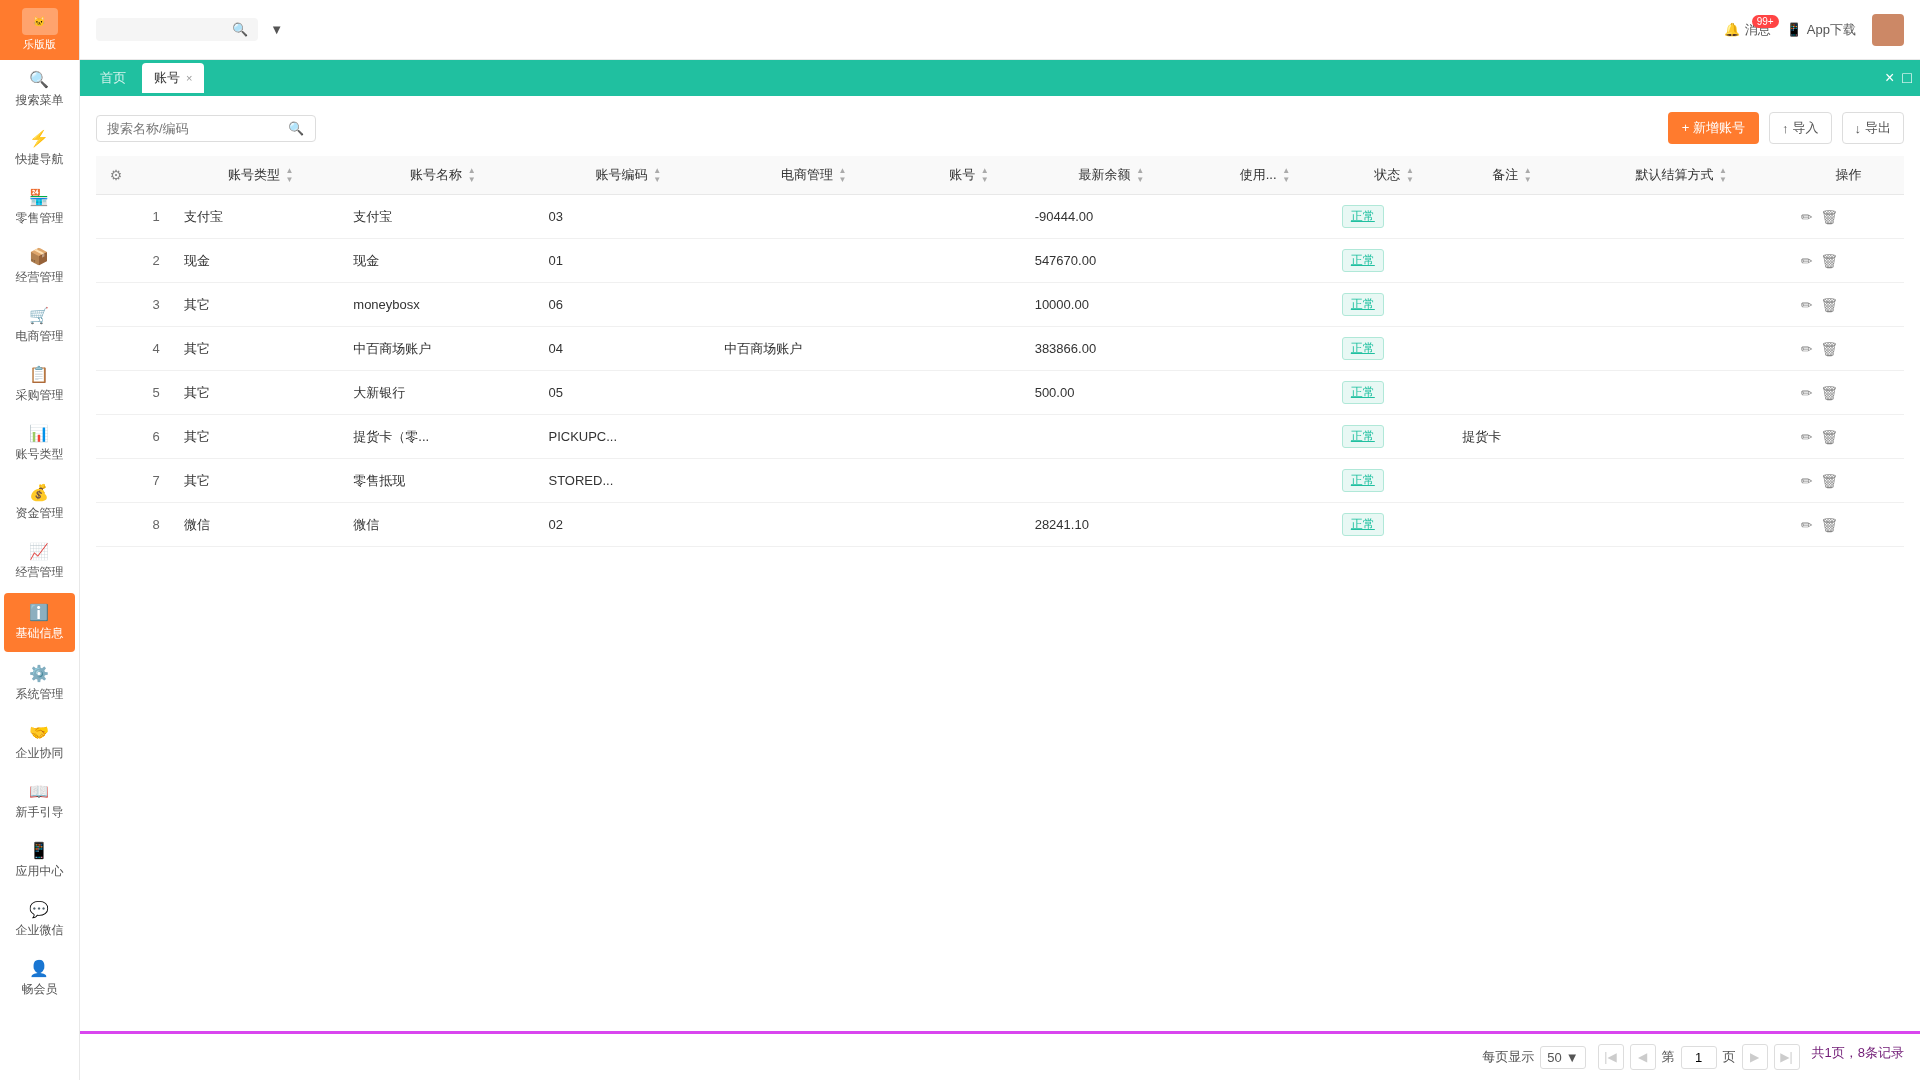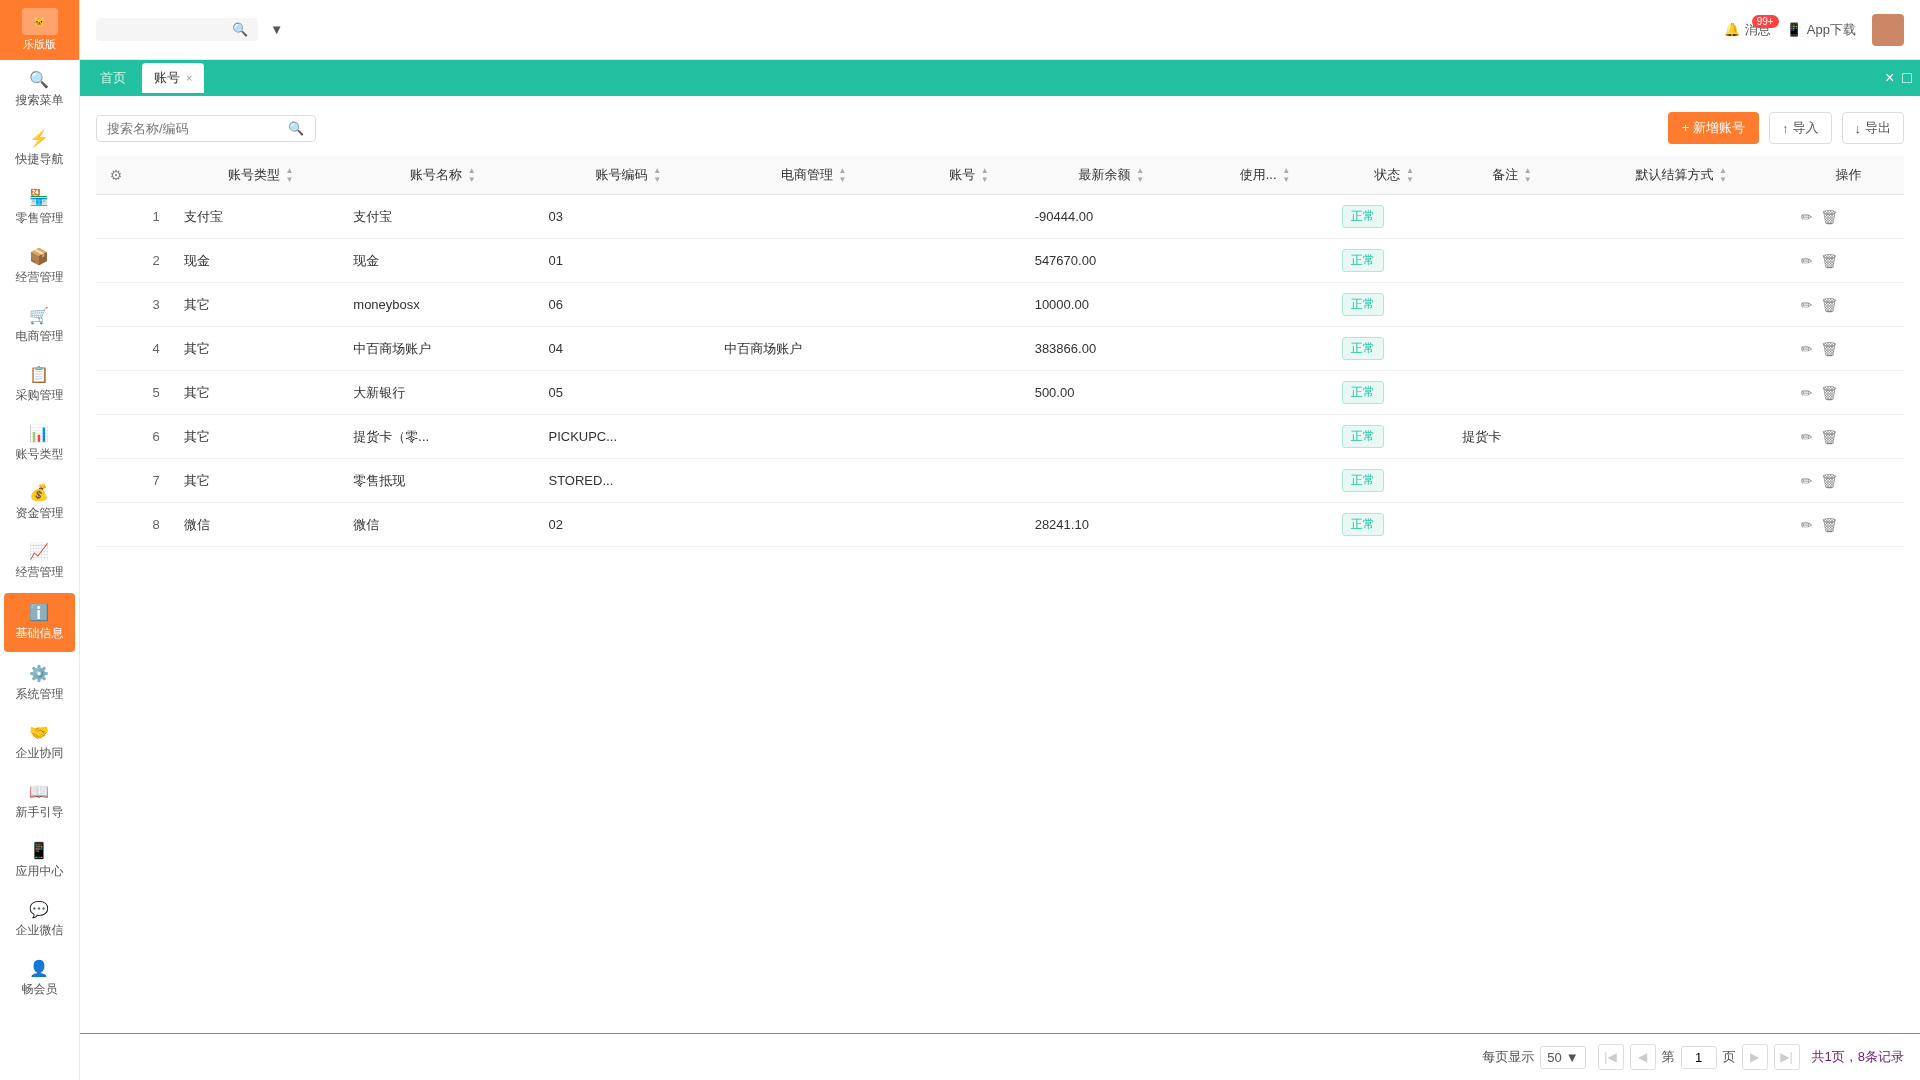--- a/index.html
+++ b/index.html
@@ -291,41 +291,41 @@
       color: #666;
     }
     .status-badge {
       display: inline-block;
       background: #e8f8f4;
       color: #20c0a0;
       border: 1px solid #b0e8d8;
       border-radius: 3px;
       padding: 2px 8px;
       font-size: 12px;
+      text-decoration: underline;
     }
     .action-icons {
       display: flex;
       align-items: center;
       gap: 8px;
     }
     .action-icon {
       cursor: pointer;
       color: #888;
       font-size: 14px;
     }
     .gear-col { width: 40px; text-align: center; }
     .gear-icon { font-size: 14px; color: #888; cursor: pointer; }
 
     
     .pagination-bar {
       display: flex;
-      align-items: center;
       justify-content: flex-end;
       padding: 10px 16px;
-      border-top: 1px solid #d946ef;
+      border-top: 3px solid #d946ef;
       background: white;
       gap: 12px;
       font-size: 13px;
       color: #555;
     }
     .page-size-select {
       display: flex;
       align-items: center;
       gap: 6px;
     }

